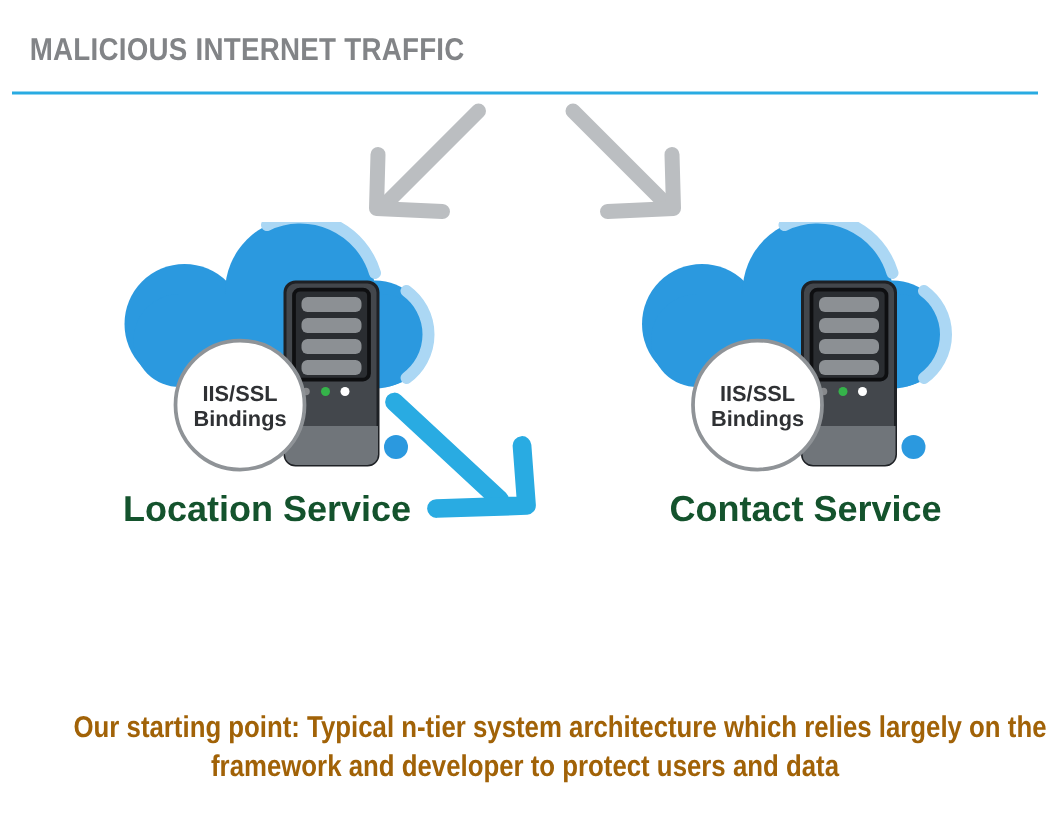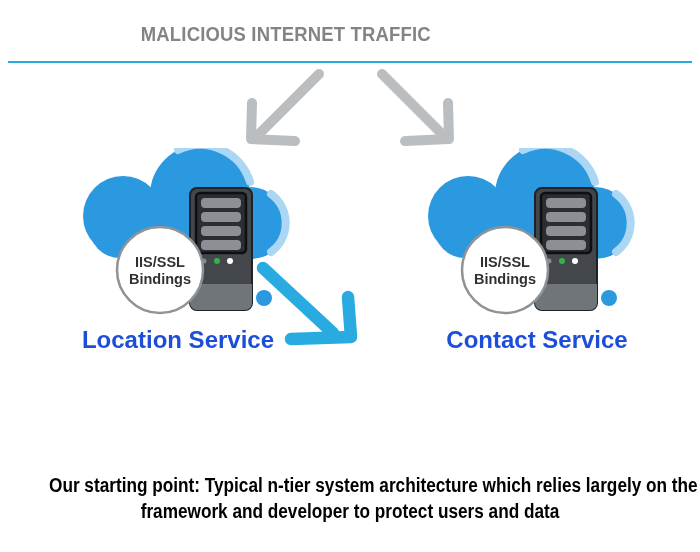--- a/index.html
+++ b/index.html
@@ -3,45 +3,45 @@
 <meta charset="utf-8">
 <style>
   * { margin:0; padding:0; box-sizing:border-box; }
   body { background:#ffffff; font-family:"Liberation Sans", sans-serif; }
   .canvas {
     position:relative; width:700px; height:552px;
     background:#ffffff; overflow:hidden;
   }
   .title {
     position:absolute; top:22px; left:0; width:572px;
-    text-align:center; color:#828487; font-size:21px; font-weight:bold;
+    text-align:left; color:#828487; font-size:21px; font-weight:bold;
     letter-spacing:0.2px;
   }
   .condense { display:inline-block; transform:scaleX(0.88); transform-origin:center; white-space:nowrap; }
   .divider {
     position:absolute; top:61px; left:8px; width:684px; height:2px;
     background:#29ABE2;
   }
   .arrow-layer {
     position:absolute; top:0; left:0; width:700px; height:552px;
     pointer-events:none;
   }
   .service-group { position:absolute; width:250px; height:215px; }
   .service-group.left  { left:75px;  top:148px; }
   .service-group.right { left:420px; top:148px; }
   .service-label {
     position:absolute; top:178px; width:250px; text-align:center;
-    color:#1d4ed8; font-size:24px; font-weight:bold;
+    color:#14532d; font-size:24px; font-weight:bold;
   }
   .service-label.shift-l { left:-22px; }
   .service-label.shift-r { left:-8px; }
   .db-box { position:absolute; left:302px; top:348px; width:100px; height:118px; }
   .caption {
     position:absolute; top:472px; left:0; width:700px; text-align:center;
-    color:#000000; font-size:20px; font-weight:bold; line-height:26px;
+    color:#a16207; font-size:20px; font-weight:bold; line-height:26px;
   }
   .caption .line { display:block; transform:scaleX(0.86); transform-origin:center; white-space:nowrap; }
   svg text { font-family:"Liberation Sans", sans-serif; }
   .badge-text { font-size:14.5px; font-weight:bold; fill:#2F3134; }
   .db-text { font-size:25px; font-weight:bold; fill:#ffffff; letter-spacing:0.5px; }
 </style>
 </head>
 <body>
 
 <div class="canvas">

